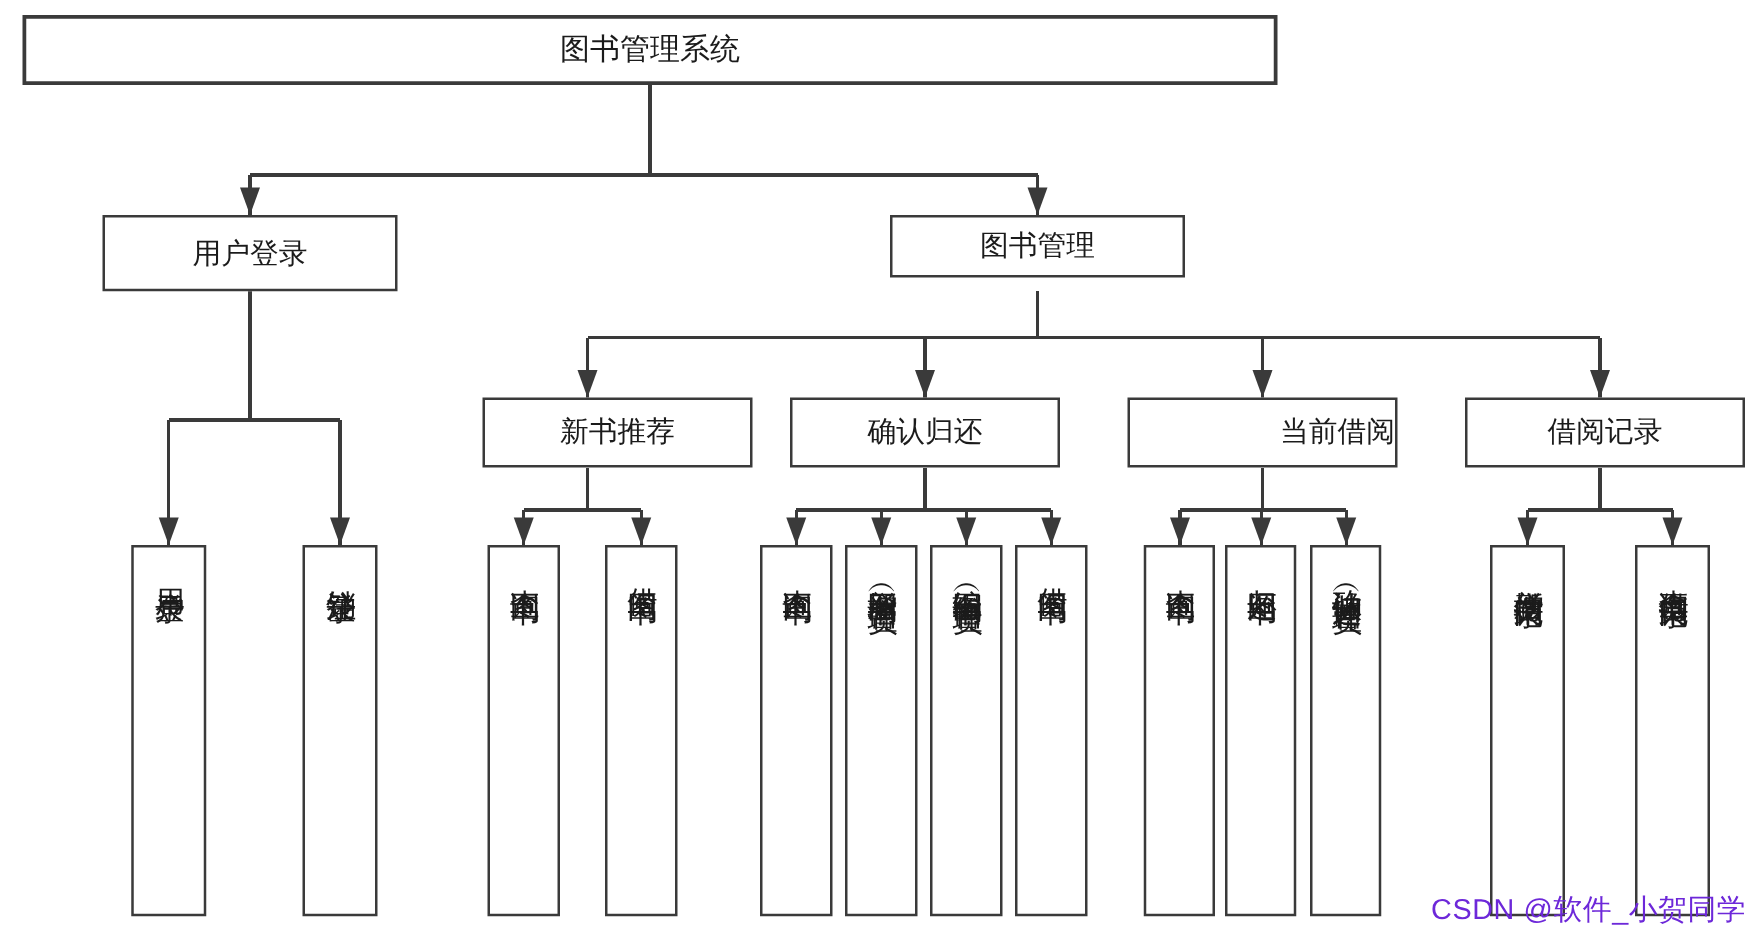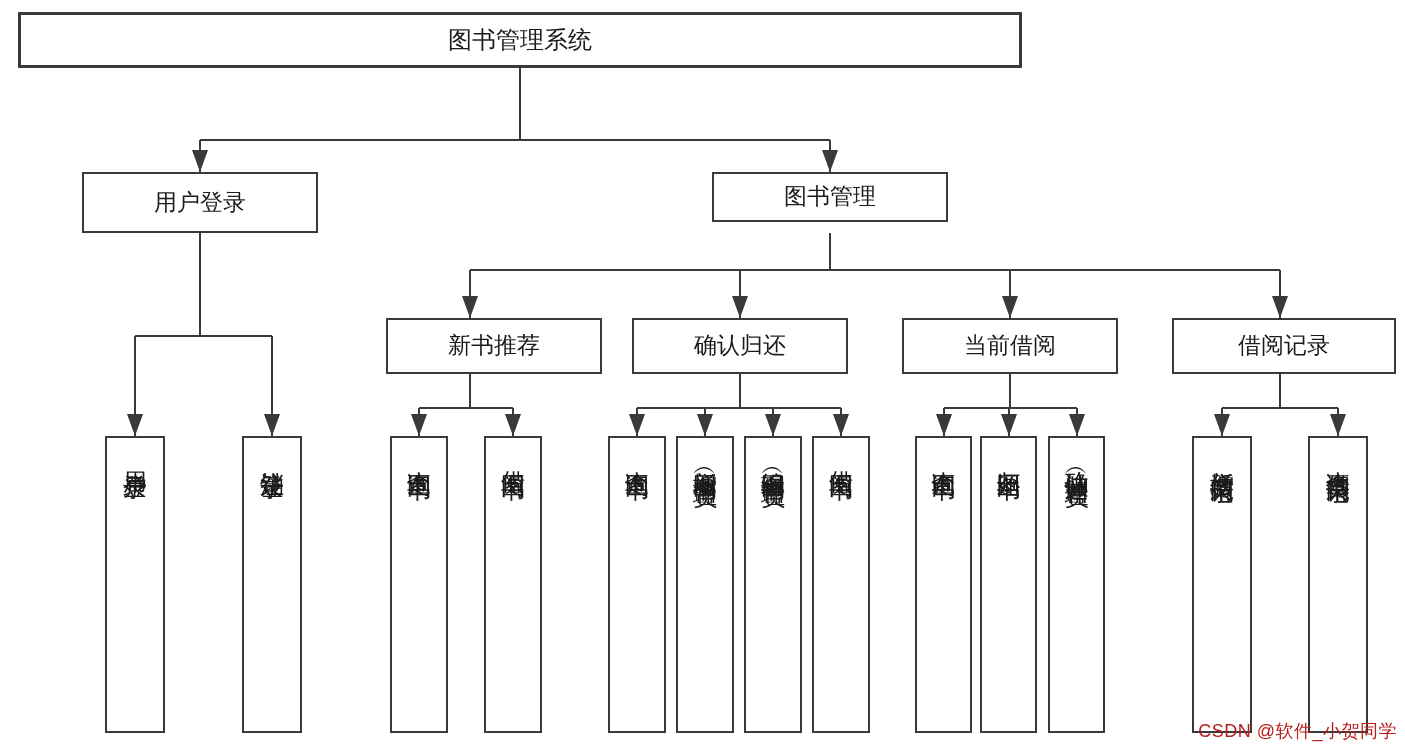--- a/index.html
+++ b/index.html
@@ -59,22 +59,22 @@
     writing-mode: vertical-rl;
     text-orientation: upright;
     font-size: 24px;
     letter-spacing: 2px;
     line-height: 1;
   }
   .watermark {
     position: absolute;
     right: 8px;
     bottom: 4px;
-    font-size: 18px;
-    color: #b91c1c;
+    font-size: 23px;
+    color: #6d28d9;
     white-space: nowrap;
     letter-spacing: 0.5px;
   }
 </style>
 </head>
 <body>
 
 <div id="canvas">
   <svg id="wires" viewBox="0 0 1405 747" xmlns="http://www.w3.org/2000/svg">
       <line x1="520" y1="68" x2="520" y2="140" stroke="#3a3a3a" stroke-width="2.5" shape-rendering="crispEdges"></line>
@@ -139,21 +139,21 @@
       </div>
       <div class="node horizontal" style="left: 712px; top: 172px; width: 236px; height: 50px;">
         <span class="node-label">图书管理</span>
       </div>
       <div class="node horizontal" style="left: 362px; top: 318px; width: 216px; height: 56px; margin-left: 24px;">
         <span class="node-label">新书推荐</span>
       </div>
       <div class="node horizontal" style="left: 632px; top: 318px; width: 216px; height: 56px;">
         <span class="node-label">确认归还</span>
       </div>
-      <div class="node horizontal" style="left: 902px; top: 318px; width: 216px; height: 56px;">
+      <div class="node horizontal" style="left: 902px; top: 318px; width: 216px; height: 56px; justify-content: flex-end;">
         <span class="node-label">当前借阅</span>
       </div>
       <div class="node horizontal" style="left: 1172px; top: 318px; width: 224px; height: 56px;">
         <span class="node-label">借阅记录</span>
       </div>
       <div class="node vertical" style="left: 105px; top: 436px; width: 60px; height: 297px;">
         <span class="node-label">用户登录</span>
       </div>
       <div class="node vertical" style="left: 242px; top: 436px; width: 60px; height: 297px;">
         <span class="node-label">注销登录</span>

